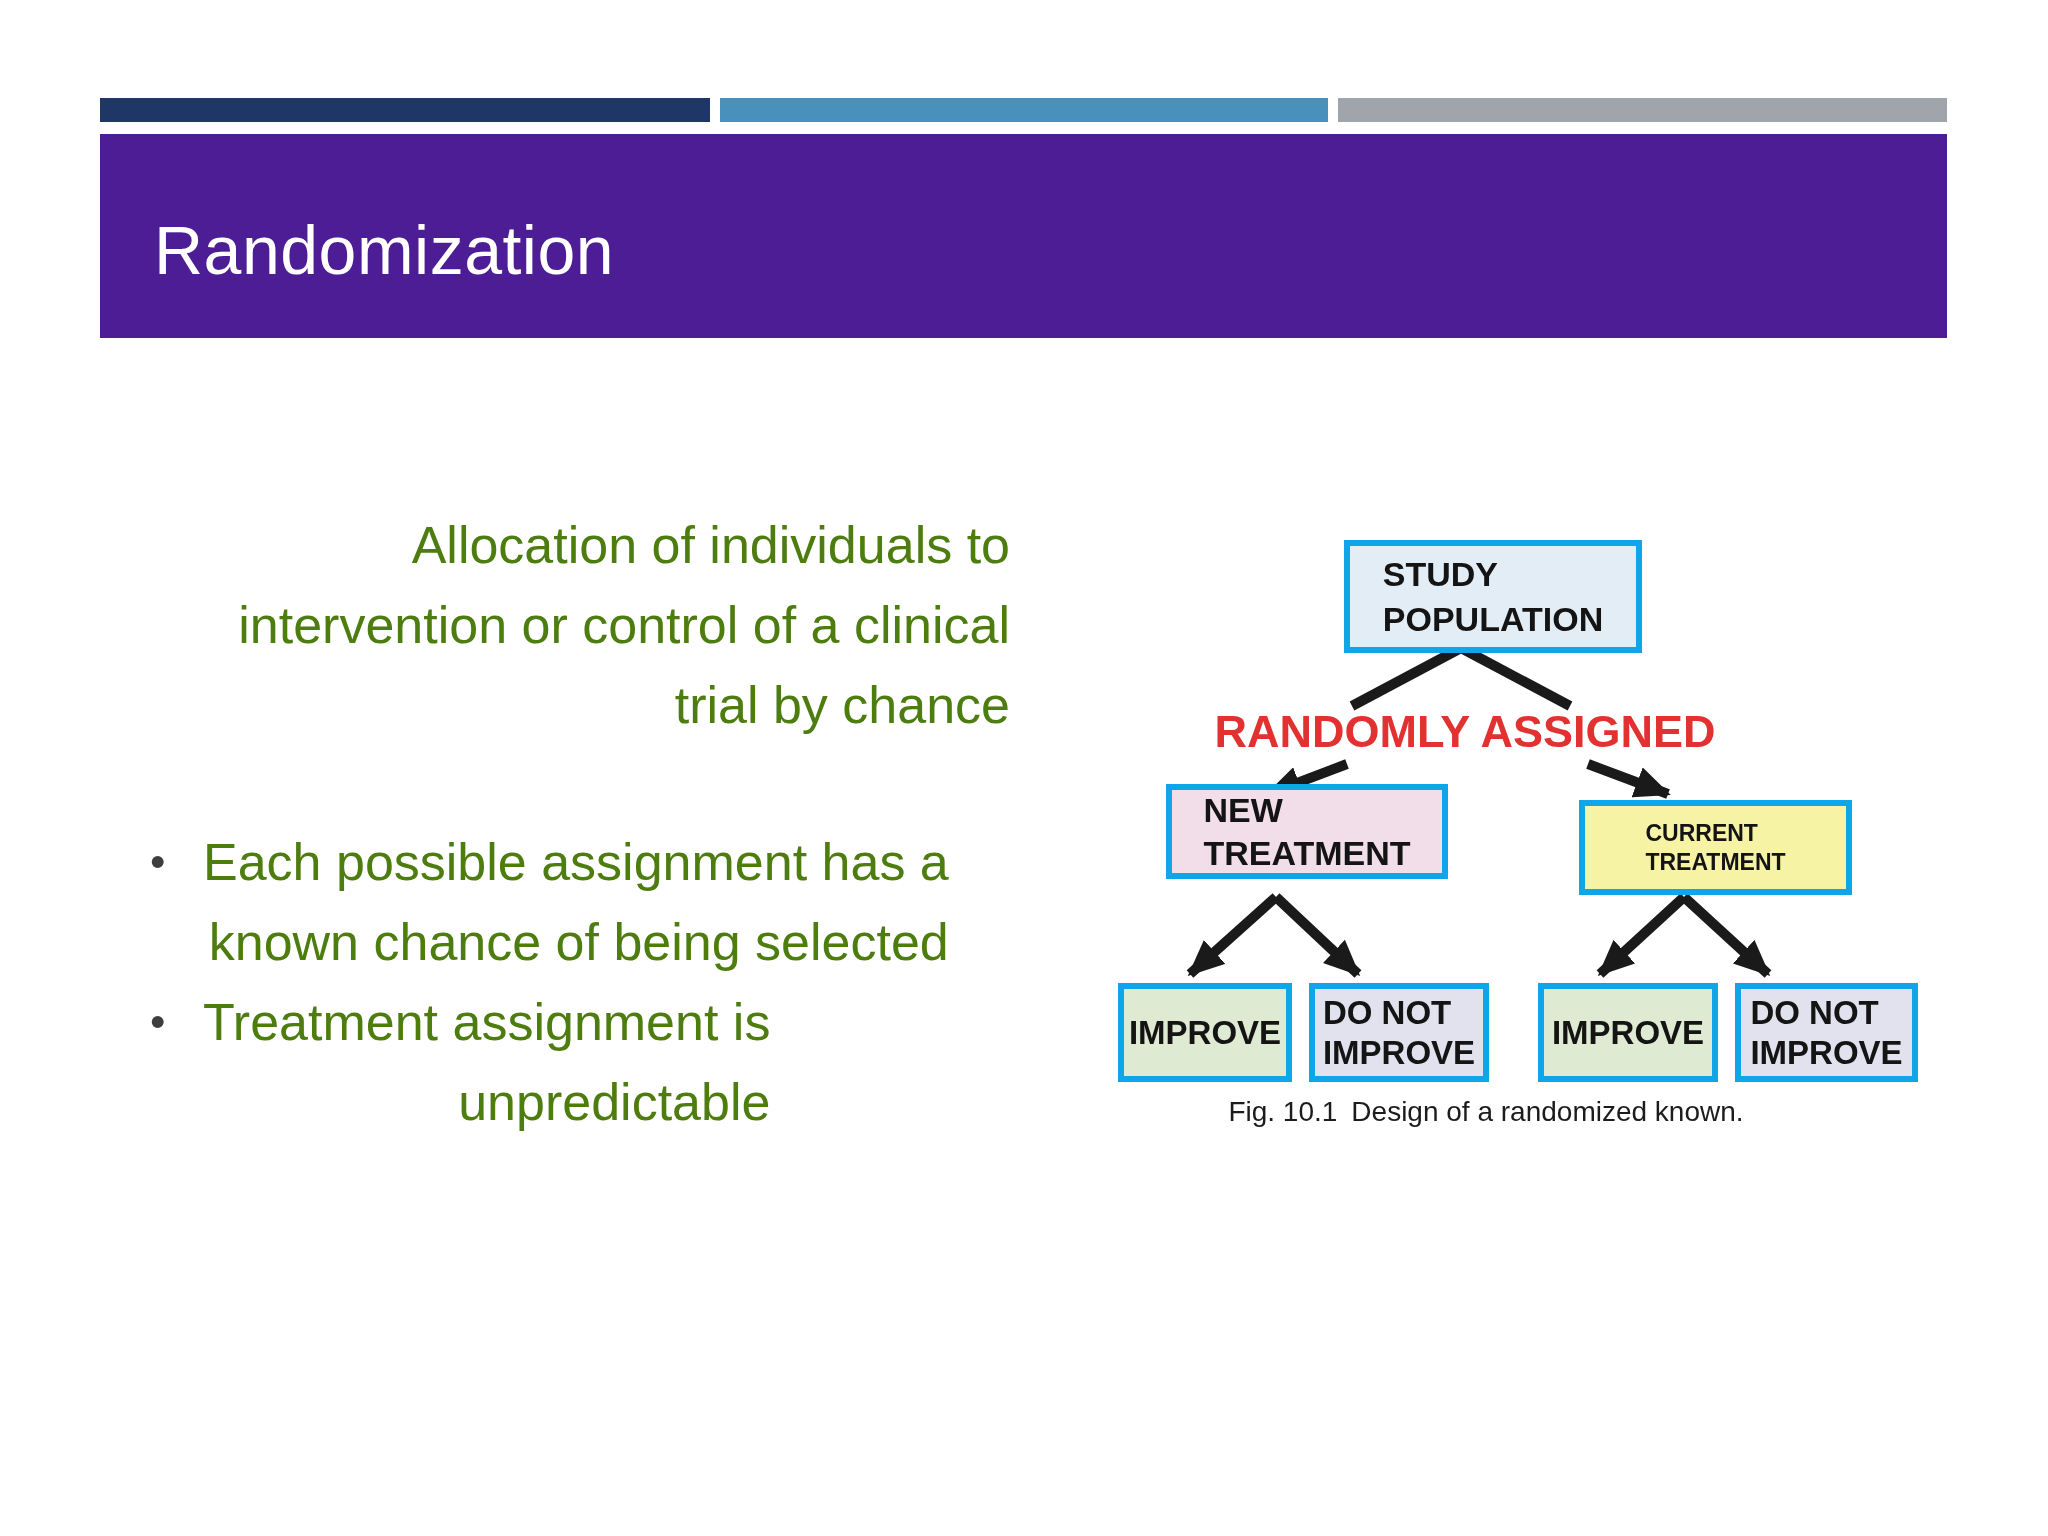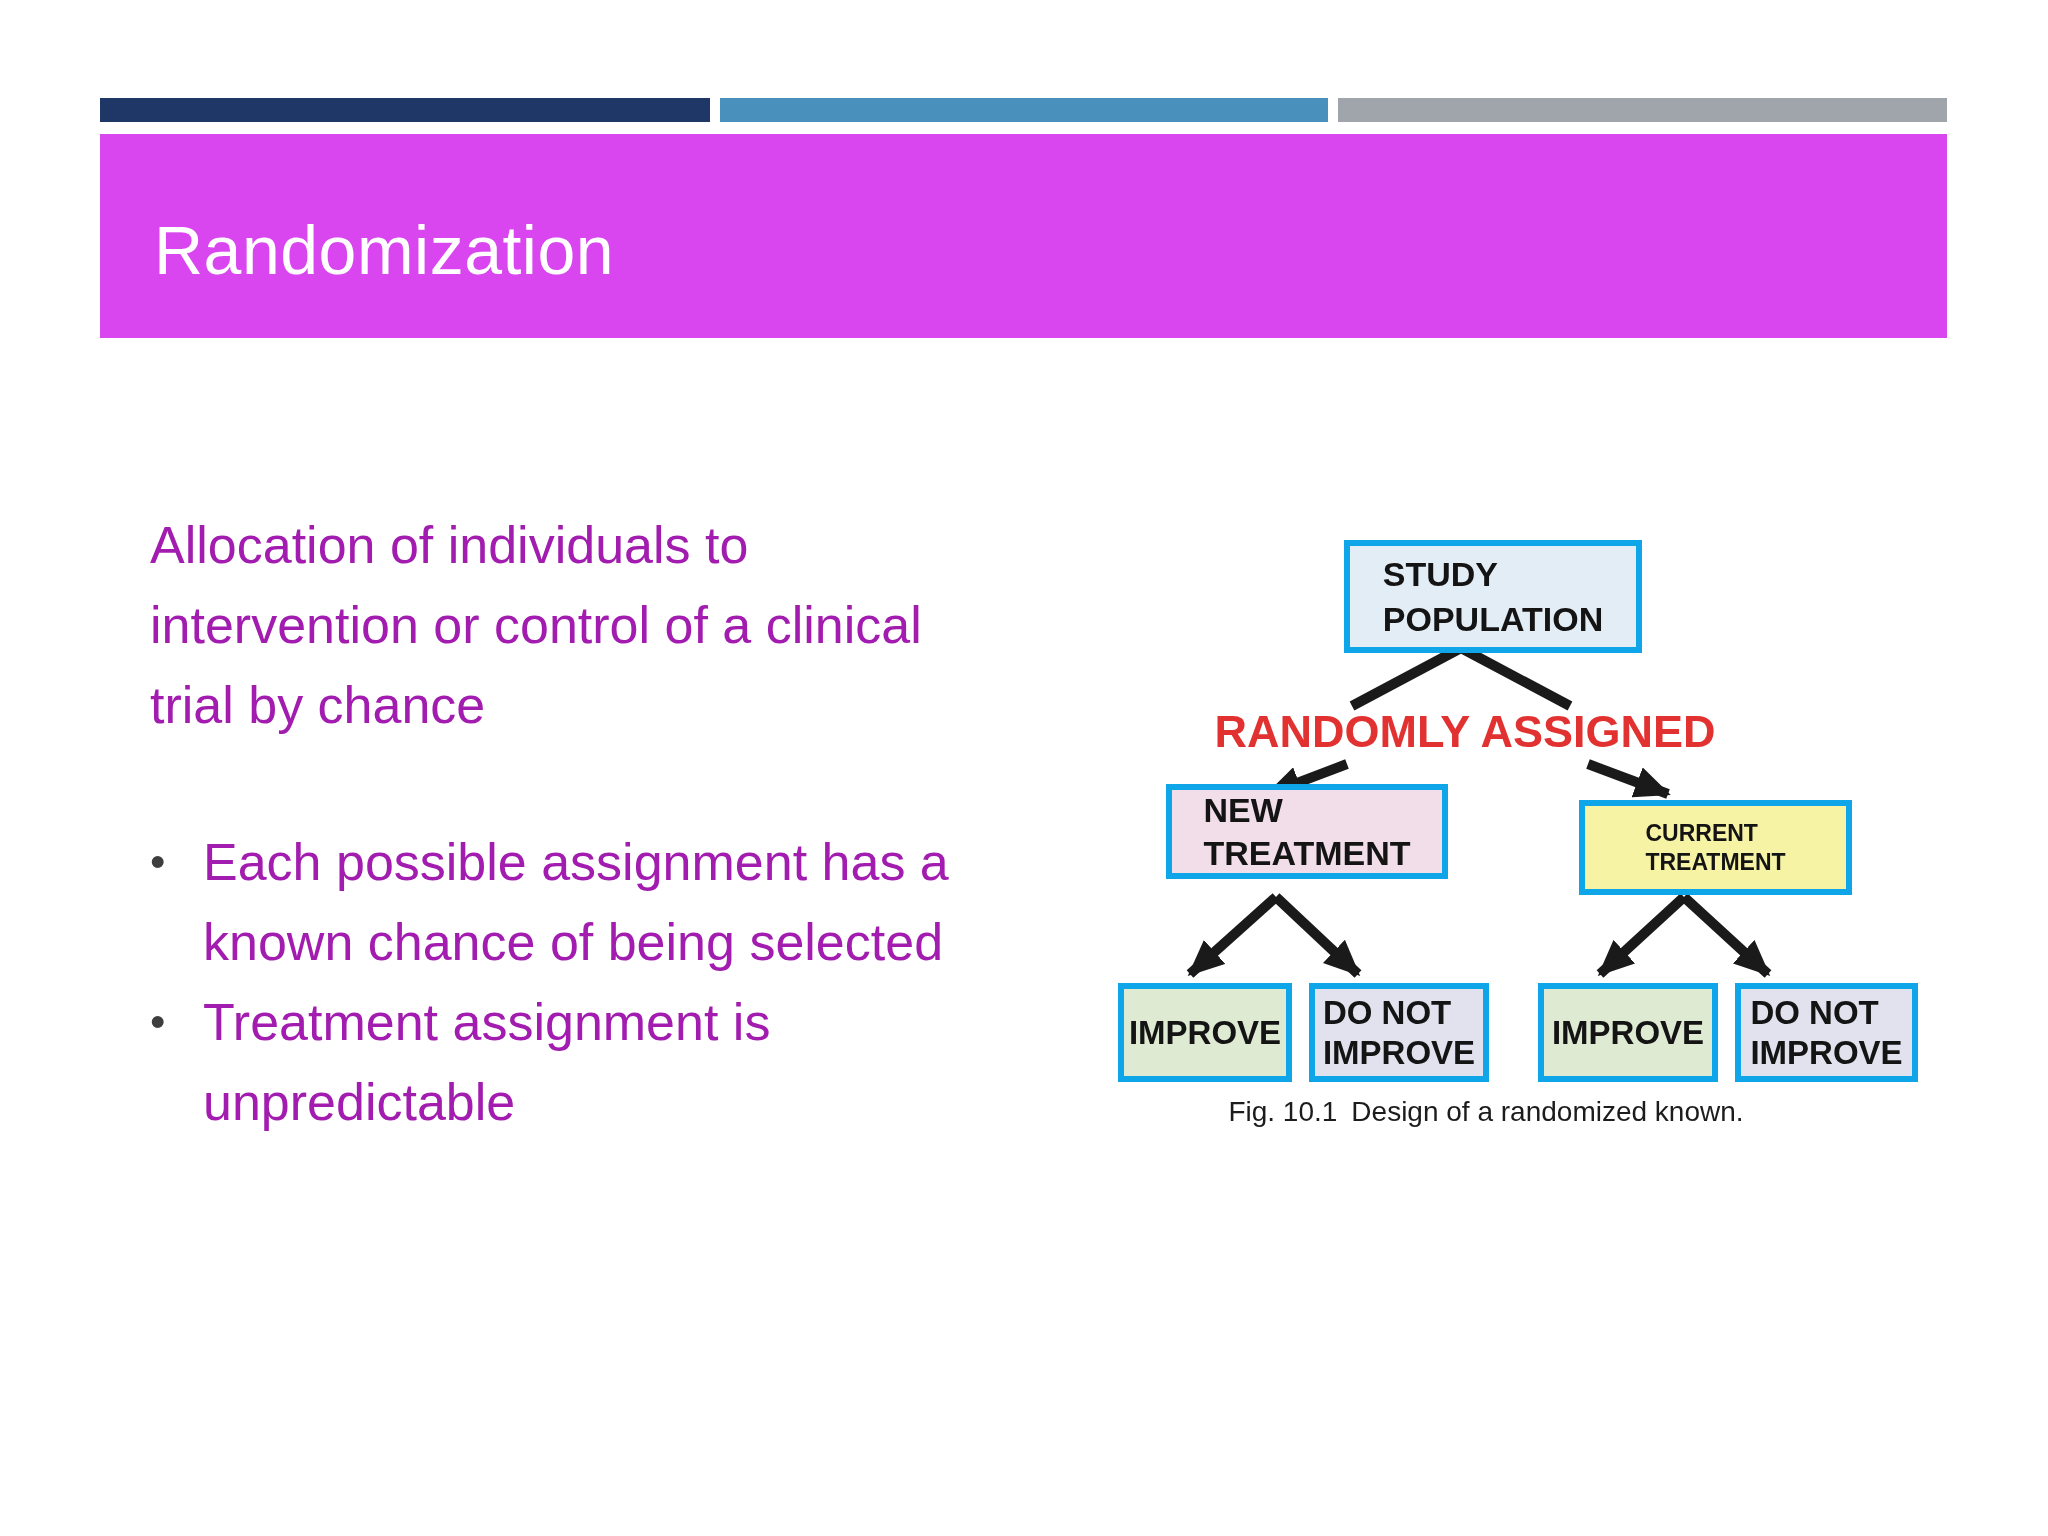--- a/index.html
+++ b/index.html
@@ -13,21 +13,21 @@
   #bar2{left:720px;width:608px;}
   #bar3{left:1338px;width:609px;}
 
   
   .title-block{position:absolute;left:100px;top:134px;width:1847px;height:204px;
     display:flex;align-items:center;box-sizing:border-box;
     padding-left:54px;padding-top:28px;}
   .title-text{color:#ffffff;font-size:68px;letter-spacing:0.5px;}
 
   
-  .body-text{color:#a21caf;font-size:52px;line-height:80px;white-space:pre-line;}
+  .body-text{color:#4d7c0f;font-size:52px;line-height:80px;white-space:pre-line;text-align:right;}
   .para{left:150px;top:505px;width:860px;}
   .bullet-row{position:absolute;left:150px;display:flex;align-items:flex-start;}
   .bullet-marker{width:53px;flex:0 0 53px;font-size:44px;line-height:80px;color:#3e3e3e;}
   #bullet1{top:822px;}
   #bullet2{top:982px;}
 
   
   .fig-box{position:absolute;box-sizing:border-box;border:6px solid #0ea5e9;
     display:flex;align-items:center;justify-content:center;text-align:left;
     color:#141414;font-weight:bold;white-space:pre-line;margin-left:32px;}
@@ -49,21 +49,21 @@
 
   svg.arrows{position:absolute;left:1050px;top:530px;width:900px;height:630px;}
 </style>
 </head>
 <body>
 
 <div class="bar" id="bar1" style="background: rgb(31, 55, 102);"></div>
 <div class="bar" id="bar2" style="background: rgb(74, 144, 188);"></div>
 <div class="bar" id="bar3" style="background: rgb(160, 164, 171);"></div>
 
-<div class="title-block" style="background: #d946ef;">
+<div class="title-block" style="background: #4c1d95;">
   <div class="title-text">Randomization</div>
 </div>
 
 <div class="abs body-text para">Allocation of individuals to
 intervention or control of a clinical
 trial by chance</div>
 
 <div class="bullet-row" id="bullet1">
   <span class="bullet-marker">•</span>
   <span class="body-text">Each possible assignment has a

